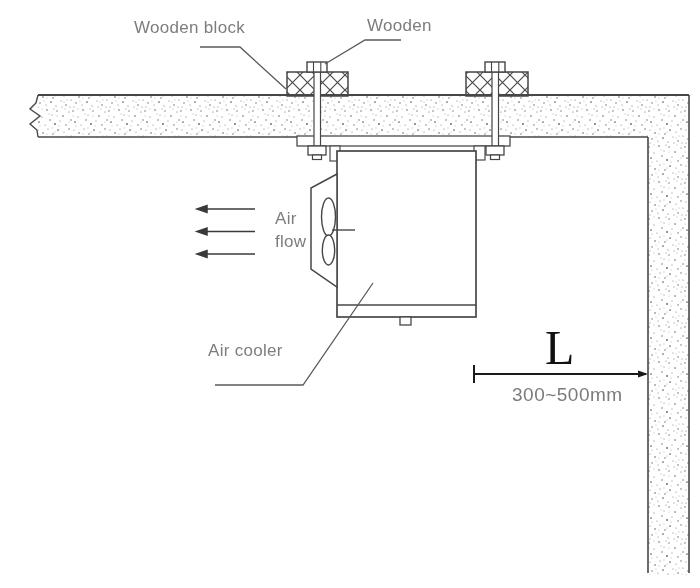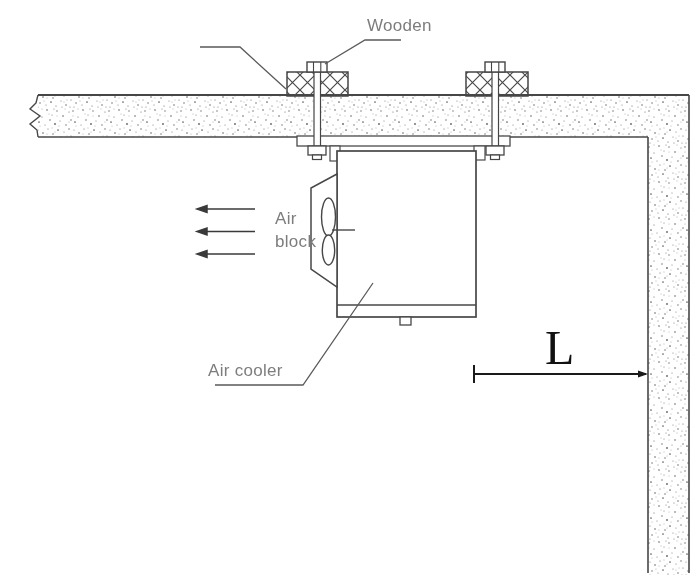--- a/index.html
+++ b/index.html
@@ -146,25 +146,27 @@
       <polyline points="215,385 303,385 373,283"></polyline>
     </g>
 
     <g>
       <path d="M474,374 H646" stroke="#1a1a1a" stroke-width="1.9" fill="none"></path>
       <path d="M474,365 V383" stroke="#1a1a1a" stroke-width="2" fill="none"></path>
       <polygon points="648,374 638,370.4 638,377.6" fill="#1a1a1a"></polygon>
     </g>
   </svg>
 
+  <div class="label" style="left:134px;top:17px">Wooden block</div>
 
   <div class="label" style="left:367px;top:15px">Wooden</div>
 
   <div class="label airflow" style="left:275px;top:207px">
     <div>Air</div>
-    <div>block</div>
+    <div>flow</div>
   </div>
 
-  <div class="label" style="left:208px;top:360px">Air cooler</div>
+  <div class="label" style="left:208px;top:340px">Air cooler</div>
 
   <div class="dim-letter" style="left:545px;top:324px">L</div>
 
+  <div class="dim-range" style="left:512px;top:384px">300~500mm</div>
 </div>
 
 </body></html>

